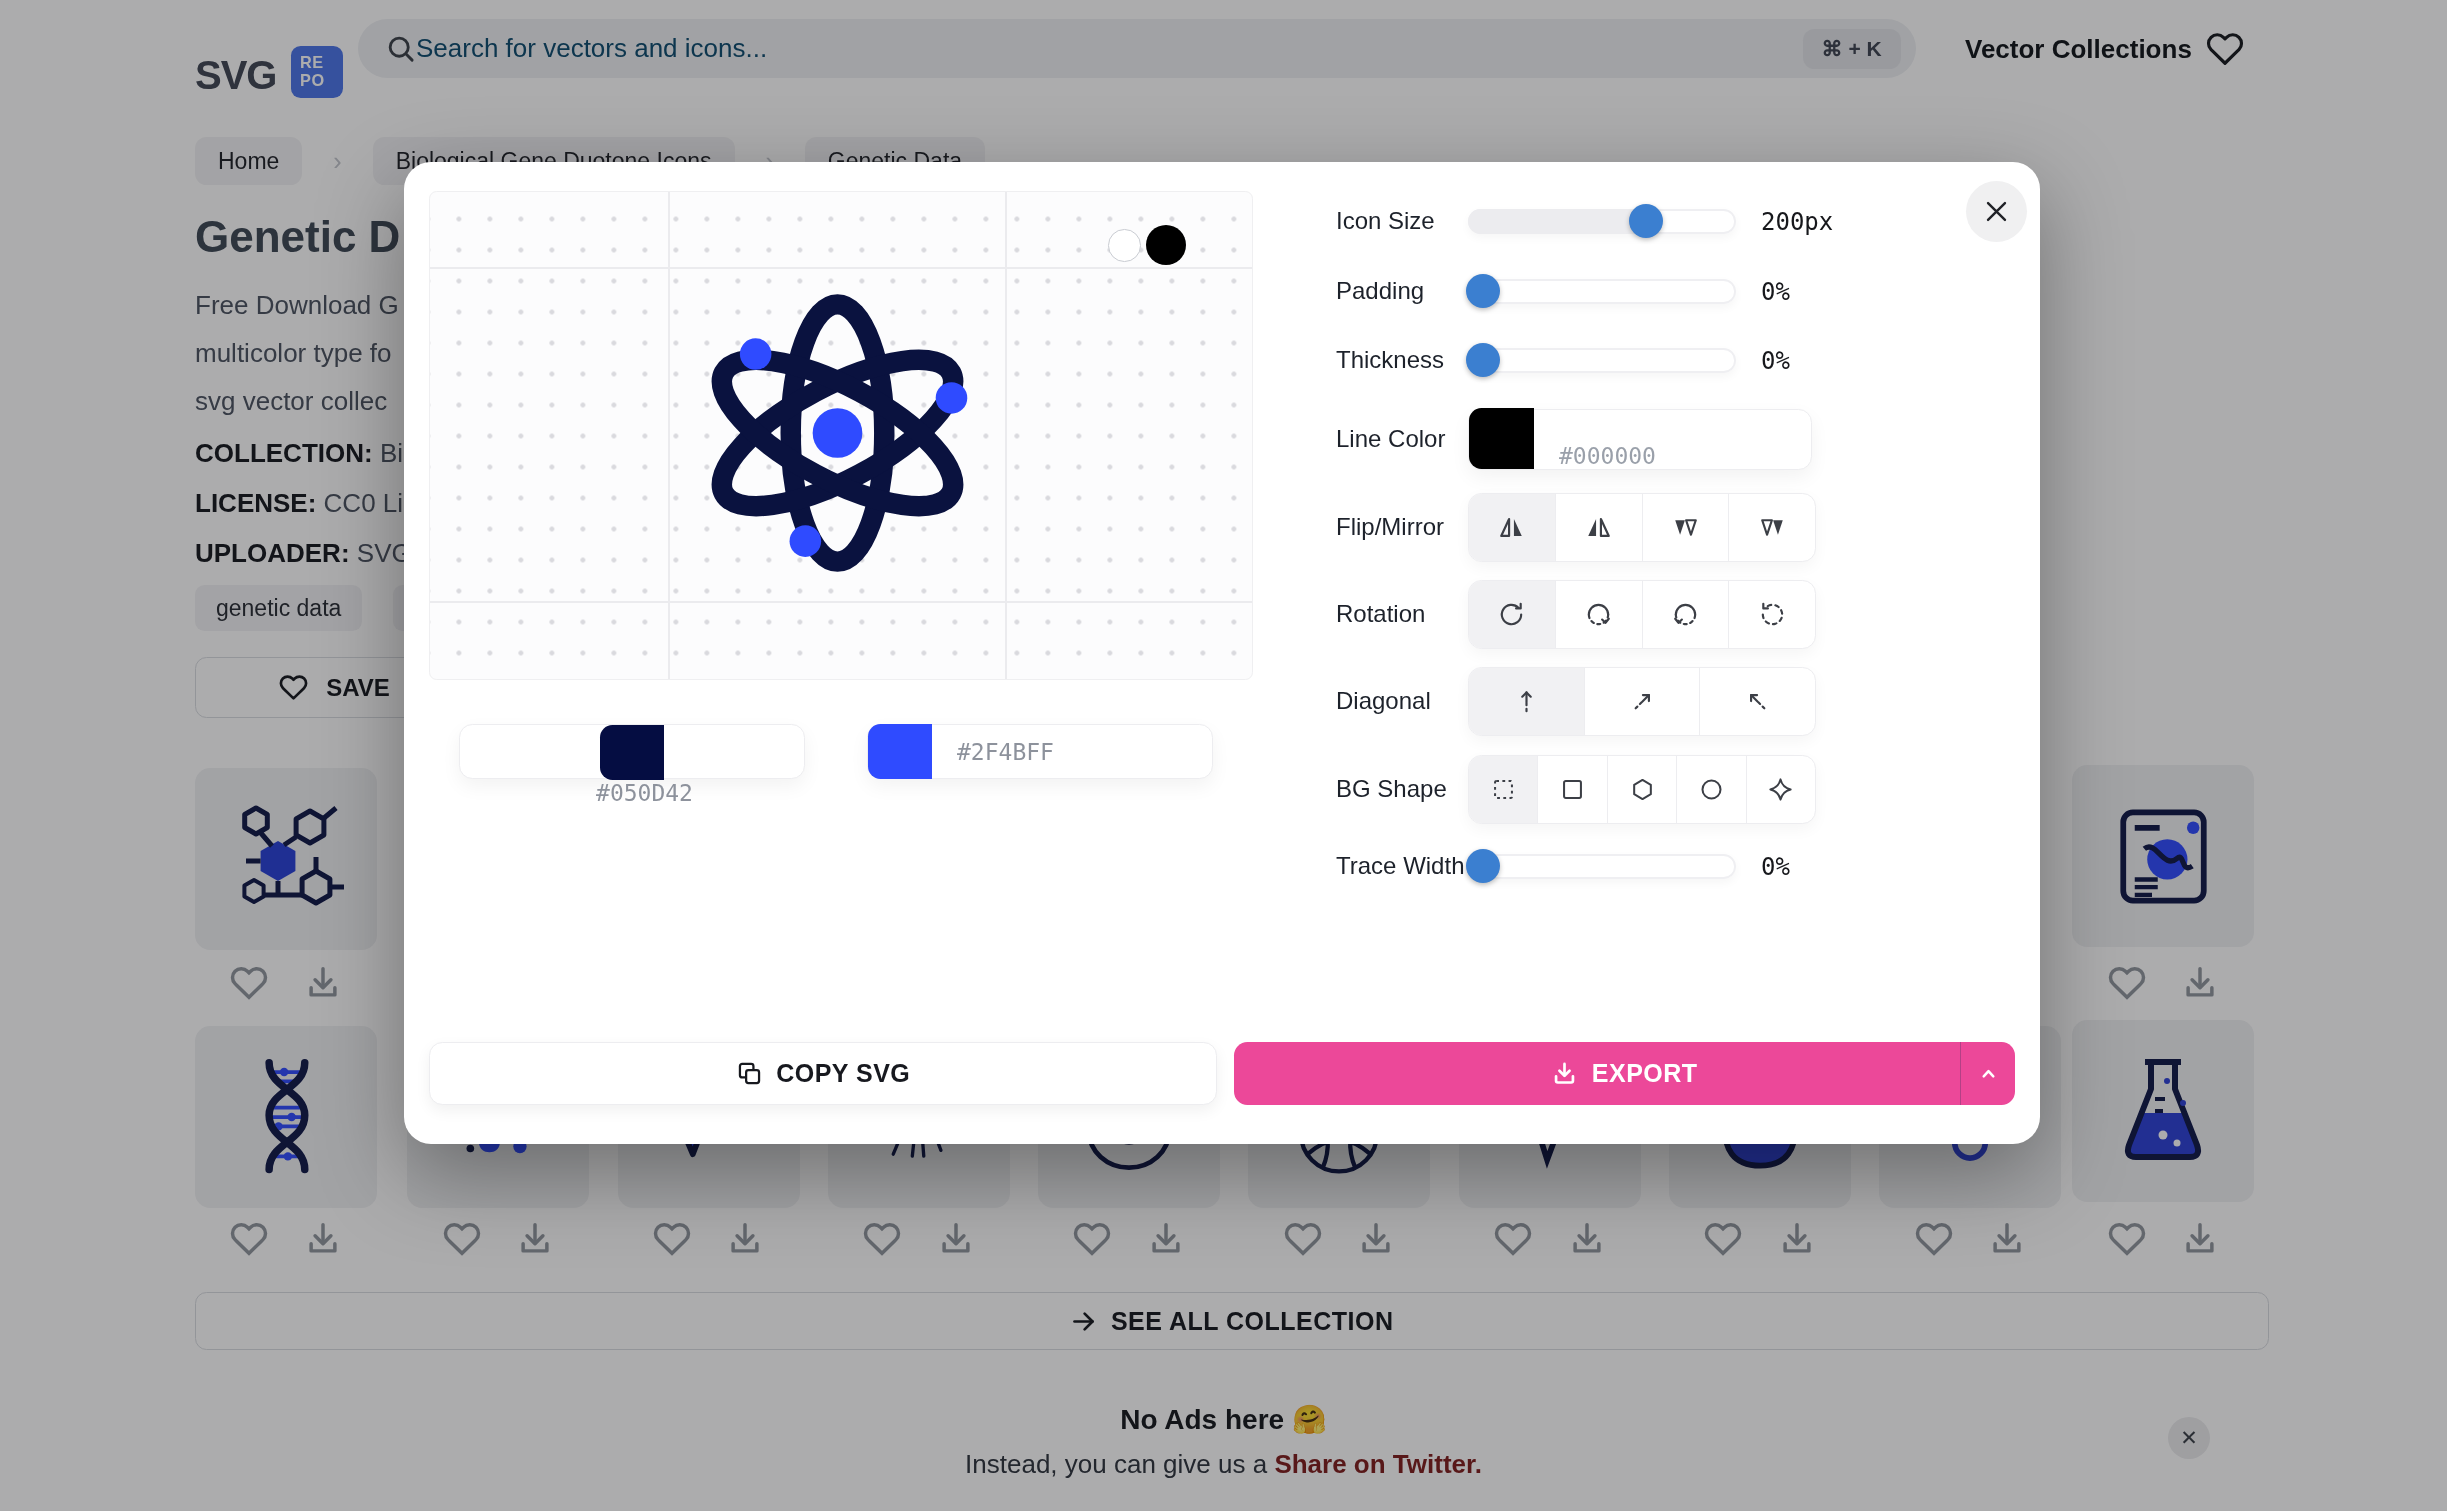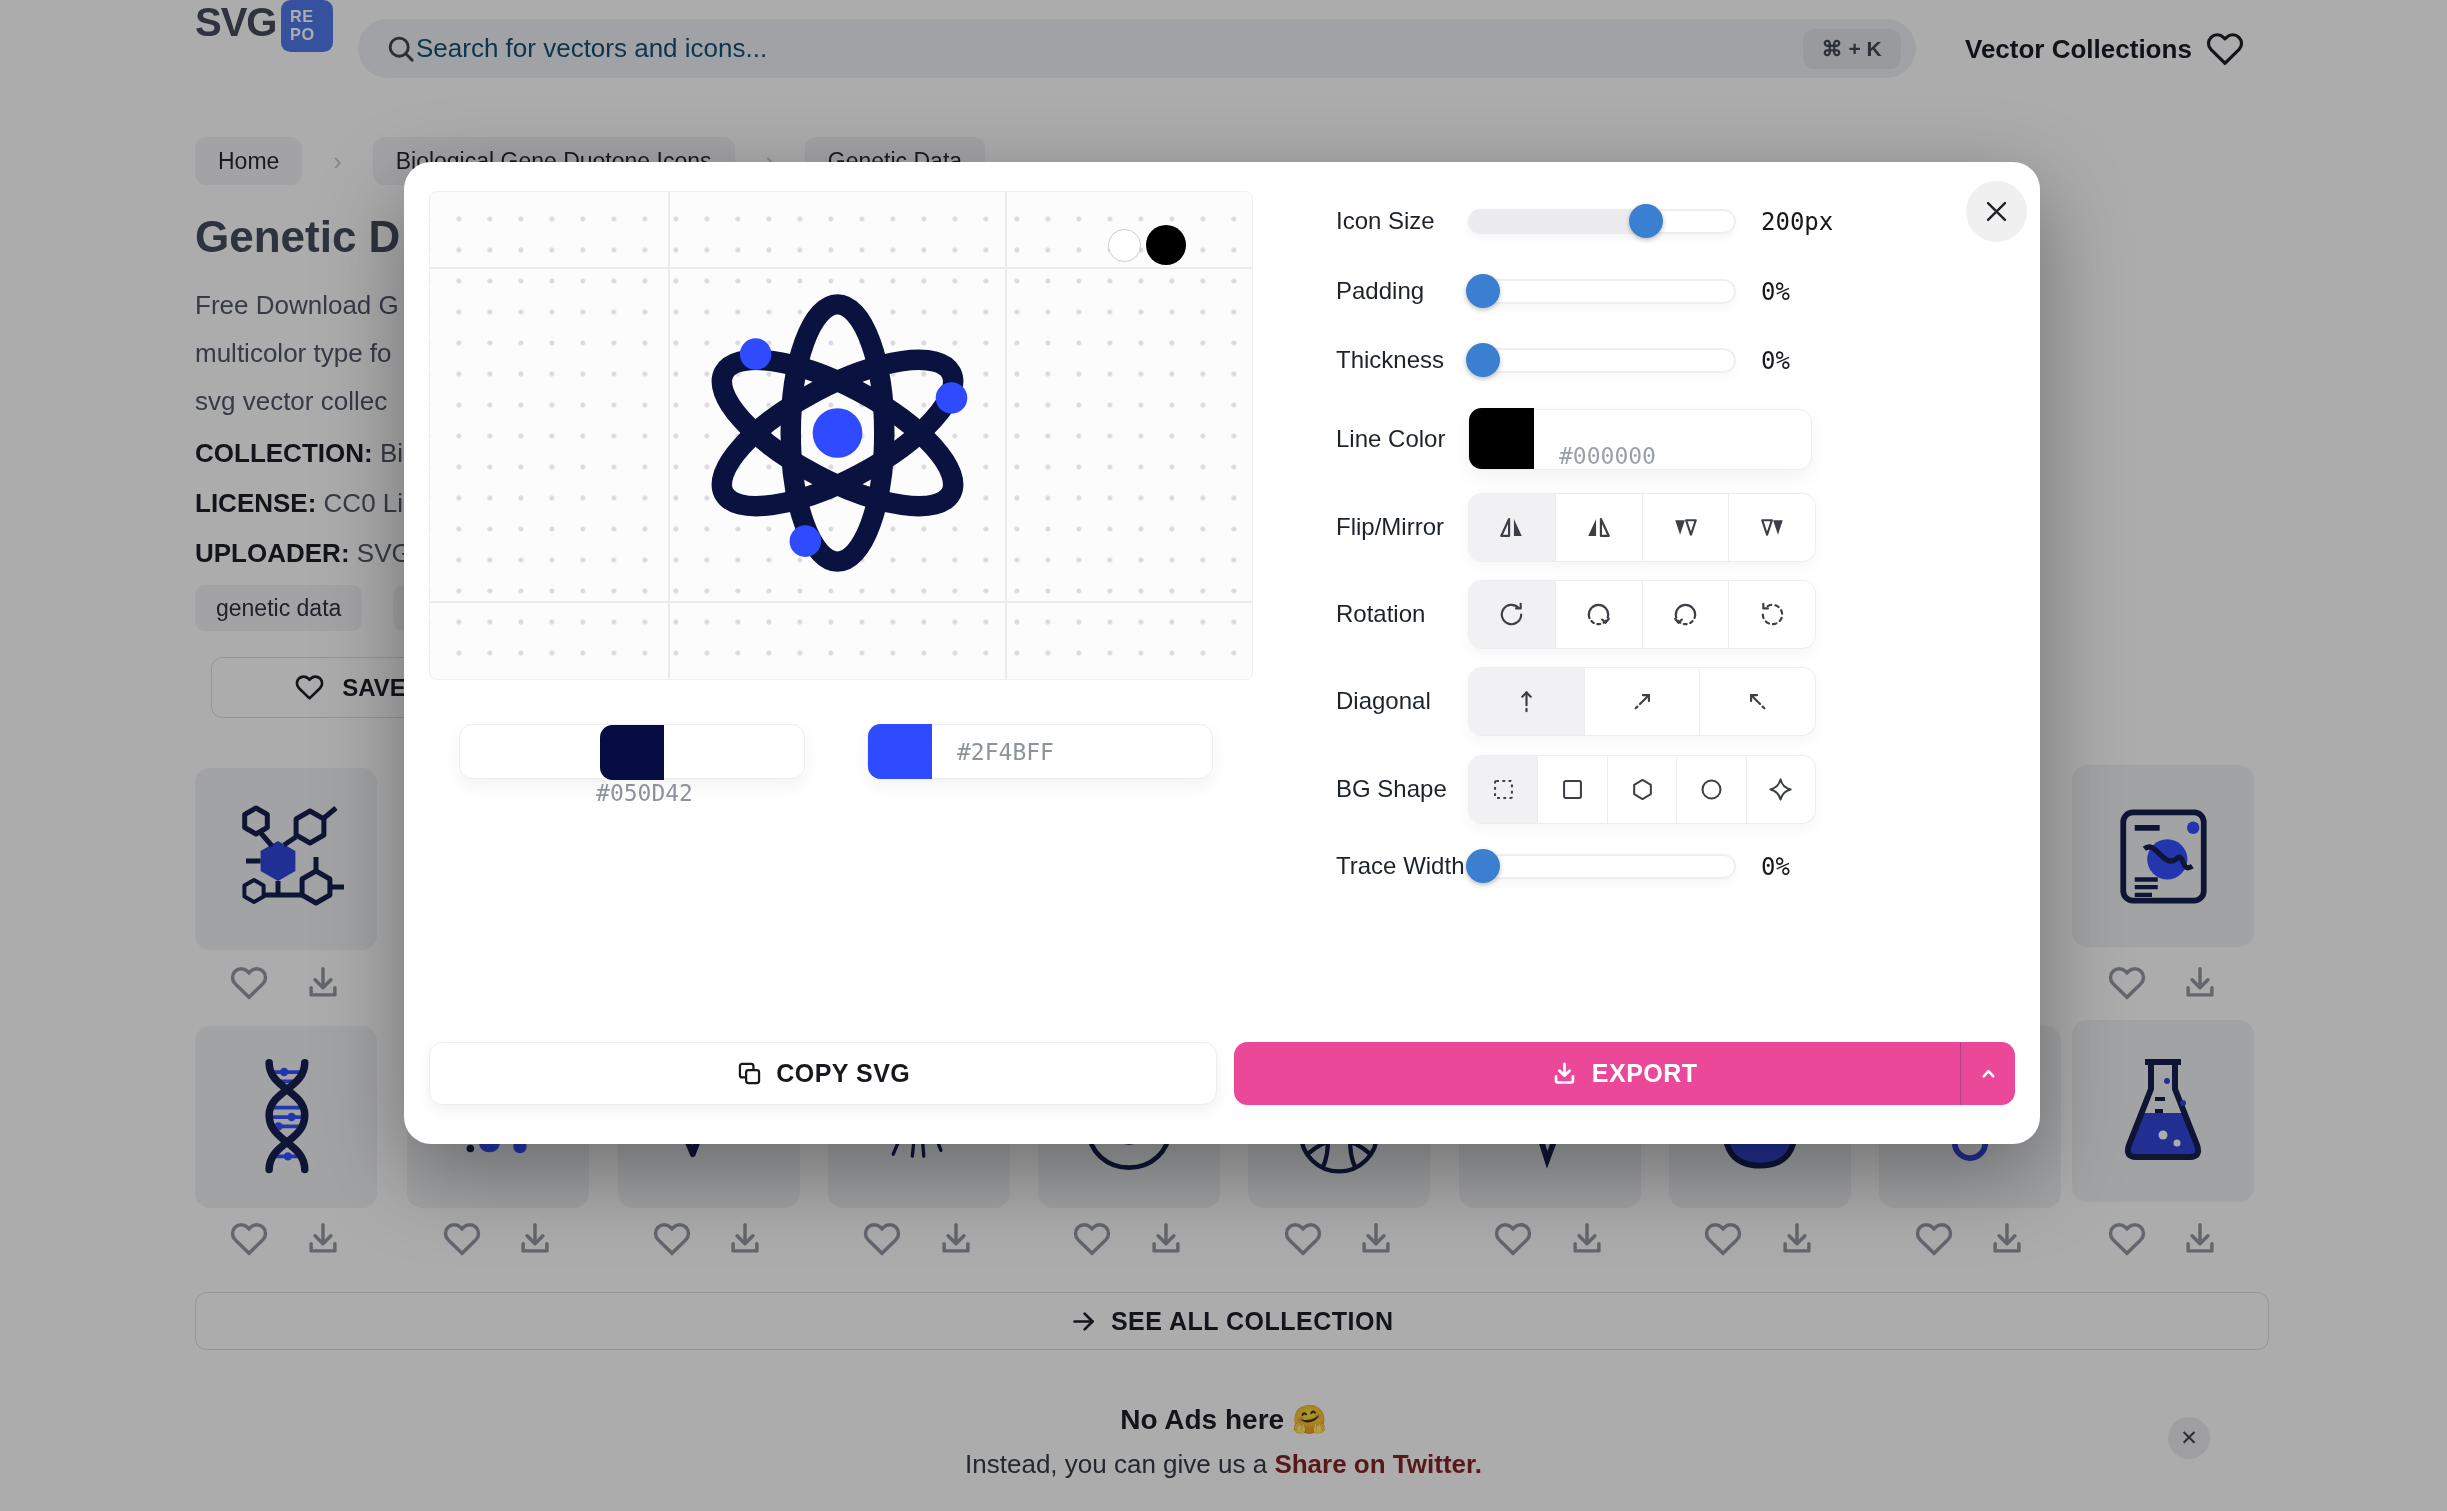--- a/index.html
+++ b/index.html
@@ -6,21 +6,21 @@
   html,body { width:2447px; height:1511px; overflow:hidden; background:#fff;
     font-family:"Liberation Sans", sans-serif; }
   .abs { position:absolute; }
   svg { display:block; }
 
   
   #page { position:absolute; inset:0; background:#fff; }
 
   
   .navbar { position:absolute; left:0; top:0; width:2447px; height:98px; background:#fff; }
-  .logo { position:absolute; left:195px; top:0; height:98px; display:flex; align-items:flex-start; gap:5px; }
+  .logo { position:absolute; left:195px; top:0; height:98px; display:flex; align-items:flex-end; gap:15px; }
   .logo-text { font-size:40px; font-weight:800; color:#3f4654; letter-spacing:-1px; }
   .logo-badge { width:52px; height:52px; background:#4a74e8; border-radius:9.6px; color:#fff;
     font-size:16.3px; font-weight:800; line-height:1.1; display:flex; flex-direction:column;
     justify-content:center; padding-left:8.6px; letter-spacing:0.5px; }
   .searchbar { position:absolute; left:358px; top:19px; width:1558px; height:59px; background:#eef0f3;
     border-radius:30px; display:flex; align-items:center; padding:0 15.3px 0 27px; }
   .search-ph { margin-left:0; font-size:26px; color:#0c4a6e; flex:1; }
   .cmdk { height:40px; padding:0 19px; background:#e2e4e9; border-radius:11.5px; display:flex;
     align-items:center; font-size:21px; color:#3c4250; font-weight:600; }
   .vc-link { position:absolute; left:1965px; top:0; height:98px; display:flex; align-items:center;
@@ -35,21 +35,21 @@
 
   .page-title { position:absolute; left:195px; top:212px; font-size:44px; font-weight:800; color:#3c4754; }
   .desc { position:absolute; left:195px; top:281px; font-size:26px; line-height:48px; color:#4a5260; white-space:nowrap; }
   .meta { position:absolute; left:195px; top:428px; font-size:26px; line-height:50px; color:#4a5260; white-space:nowrap; }
   .meta b { color:#15181e; font-weight:800; }
   .tags { position:absolute; left:195px; top:585px; display:flex; gap:31px; }
   .tag { height:46px; padding:0 21px; background:#f2f2f4; border-radius:9.6px; display:flex;
     align-items:center; font-size:23px; color:#272b33; white-space:nowrap; }
   .save-btn { position:absolute; left:195px; top:657px; width:279px; height:61px; background:#fff;
     border:1.9px solid #d9dce1; border-radius:11.5px; display:flex; align-items:center; justify-content:center;
-    gap:18px; font-size:24px; font-weight:800; color:#15181e;margin-left:16px; }
+    gap:18px; font-size:24px; font-weight:800; color:#15181e; }
 
   
   .card { position:absolute; width:182px; height:182px; background:#f0f1f3; border-radius:15.3px;
     display:flex; align-items:center; justify-content:center; overflow:hidden; }
   .act { position:absolute; width:38px; height:38px; }
 
   .see-all { position:absolute; left:195px; top:1292px; width:2074px; height:58px; background:#fff;
     border:1.9px solid #d9dce1; border-radius:11.5px; display:flex; align-items:center; justify-content:center;
     gap:13.4px; font-size:25px; font-weight:800; color:#15181e; letter-spacing:0.5px; }
 

